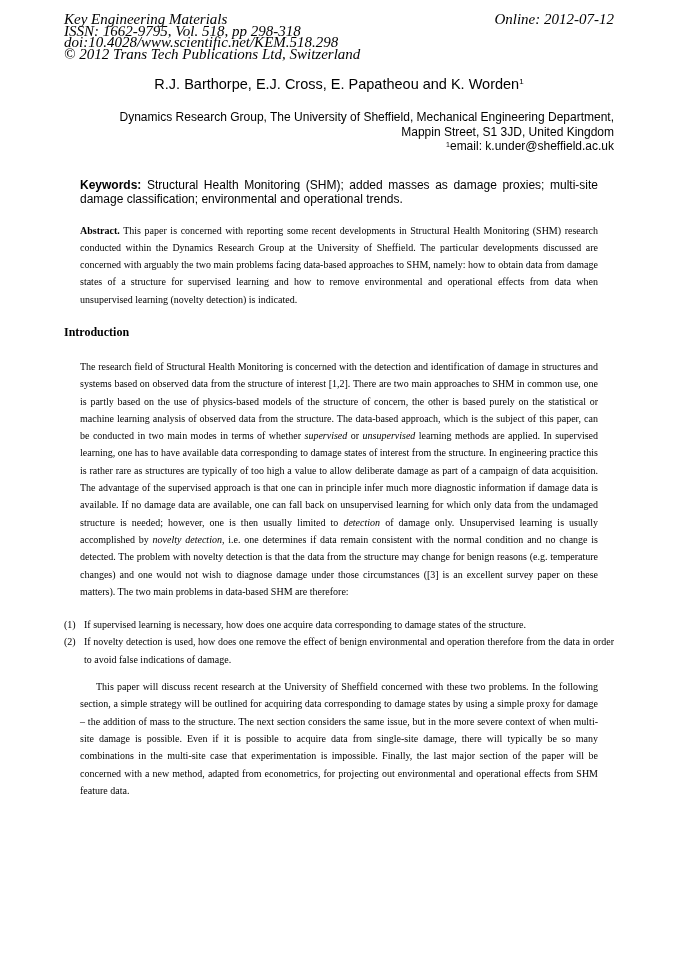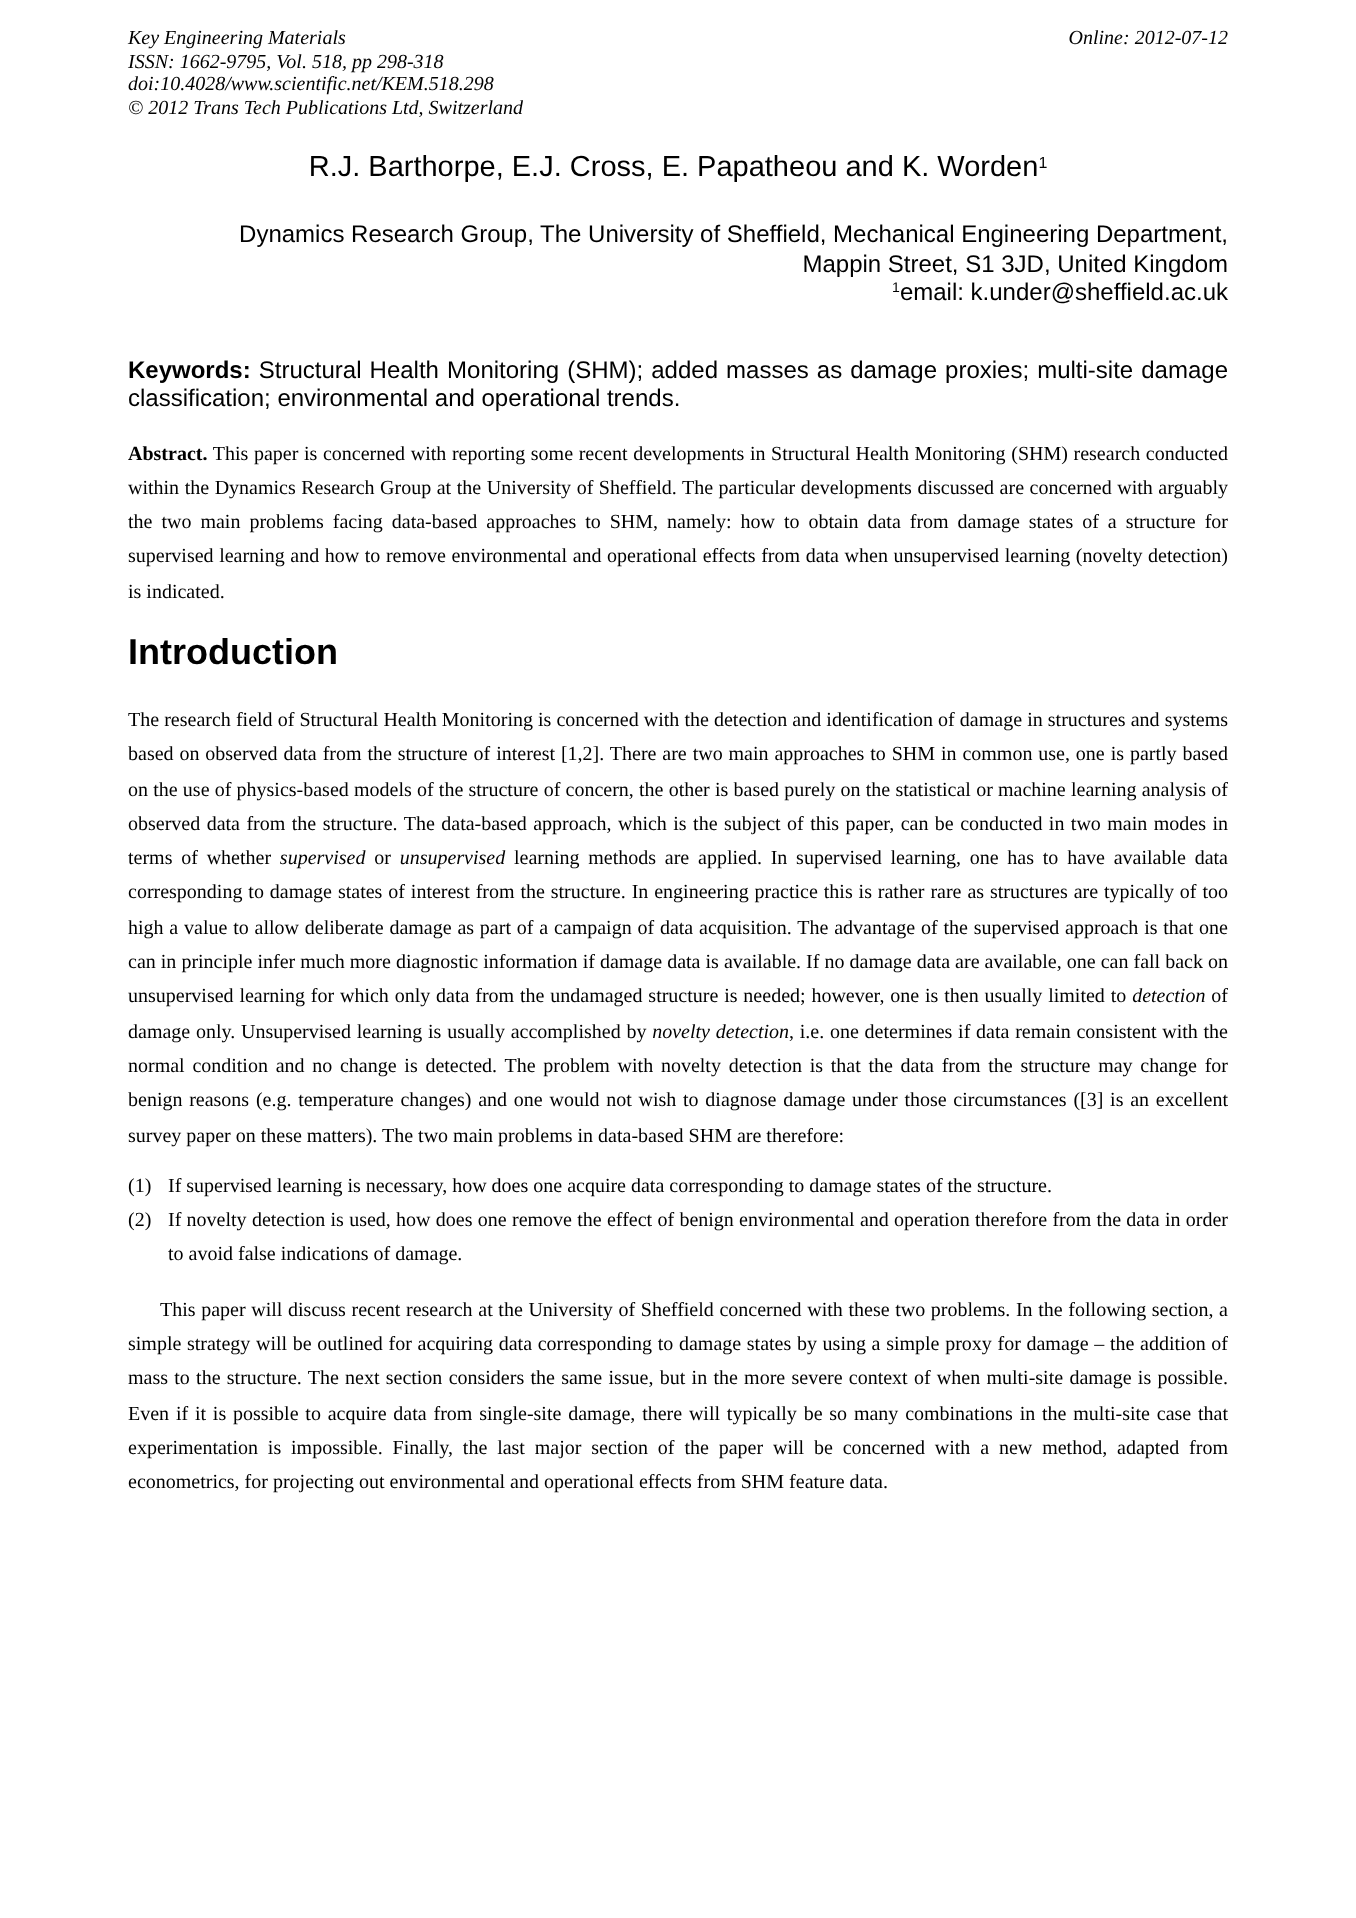--- a/index.html
+++ b/index.html
@@ -17,21 +17,21 @@
     .page {
       position: absolute;
       left: 64px;
       top: 14px;
       width: 550px;
     }
     .header {
       position: relative;
       font-family: "Liberation Serif", serif;
       font-style: italic;
-      font-size: 10px;
+      font-size: 15px;
       line-height: 11.5px;
     }
     .header .online {
       position: absolute;
       right: 0;
       top: 0;
     }
     .title {
       font-family: "Liberation Sans", sans-serif;
       font-weight: bold;
@@ -71,23 +71,23 @@
     }
     .keywords b { font-weight: bold; }
     .serif {
       font-family: "Liberation Serif", serif;
       font-size: 10px;
       line-height: 17.3px;
       text-align: justify;
     }
     .abstract { margin-top: 13px; }
     .intro-heading {
-      font-family: Liberation Sans, sans-serif;
+      font-family: Liberation Serif, serif;
       font-weight: bold;
-      font-size: 18px;
+      font-size: 12px;
       margin-top: 13px;
       line-height: 17px;
     }
     .intro-p { margin-top: 17px; }
     .list {
       margin-top: 8px;
       padding: 0;
       list-style: none;
     }
     .list li {
@@ -97,21 +97,21 @@
     }
     .list li .num {
       position: absolute;
       left: 0;
       top: 0;
     }
     .closing {
       margin-top: 8px;
       text-indent: 16px;
     }
-    p { margin: 0; }
+    p { margin: 16px; }
   </style>
 </head>
 <body>
 
 <div class="page">
 
   <div class="header">
     <div>Key Engineering Materials</div>
     <div>ISSN: 1662-9795, Vol. 518, pp 298-318</div>
     <div>doi:10.4028/www.scientific.net/KEM.518.298</div>

